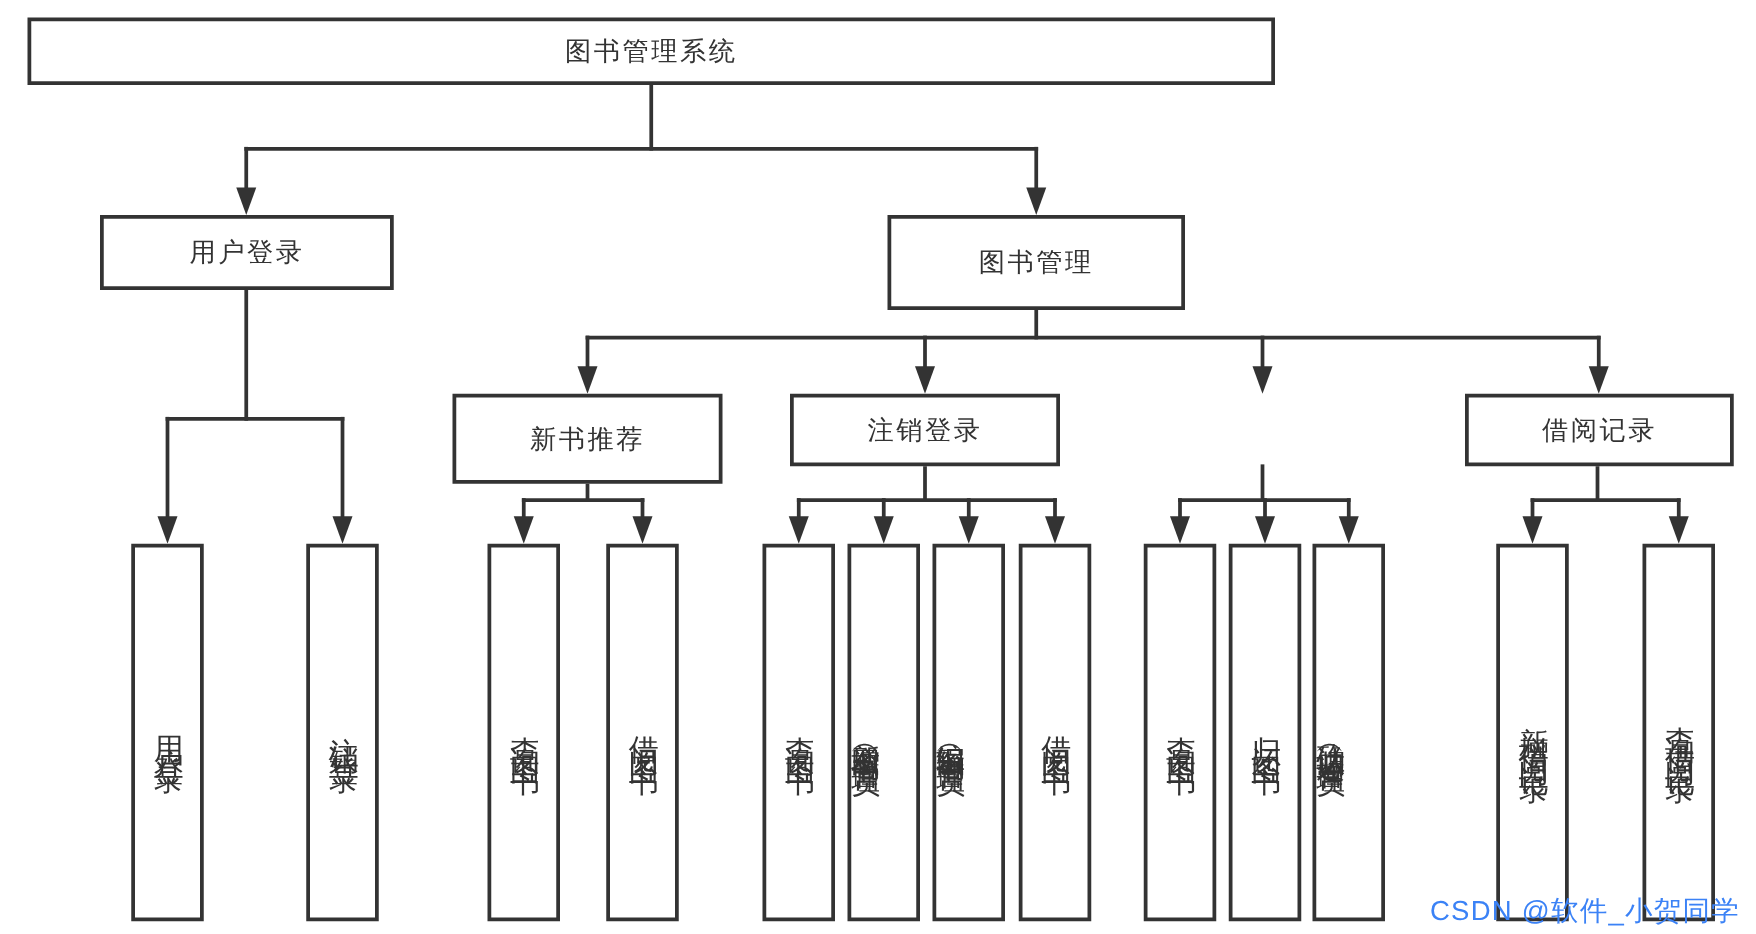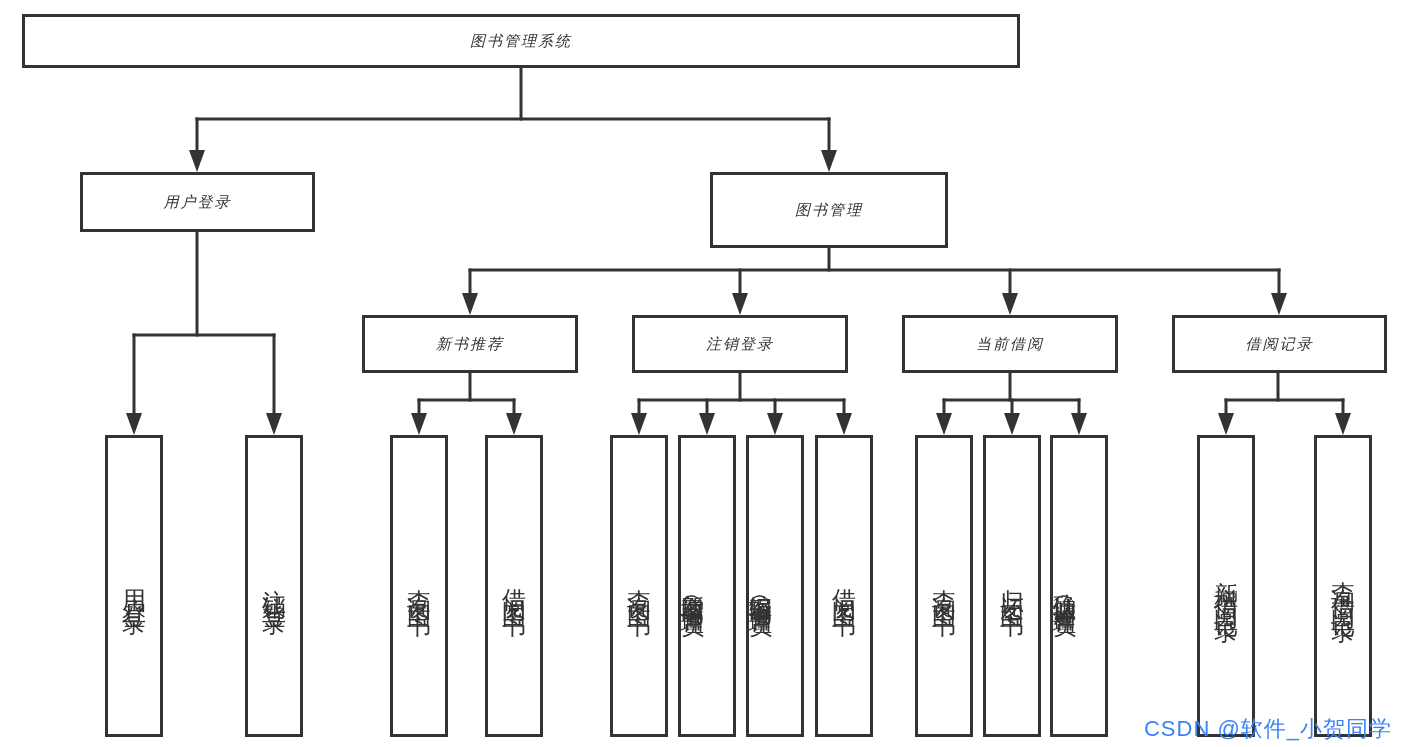--- a/index.html
+++ b/index.html
@@ -26,24 +26,23 @@
     position: absolute;
     box-sizing: border-box;
     border: 3px solid #333333;
     background: #ffffff;
     display: flex;
     align-items: center;
     justify-content: center;
     color: #333333;
   }
   .hdr {
-    font-size: 15px;
+    font-size: 21px;
     letter-spacing: 2px;
     white-space: nowrap;
-    font-style: italic;
   }
   .leaf {
     width: 58px;
     top: 435px;
     height: 302px;
   }
   .leaf .vtext {
     writing-mode: vertical-rl;
     text-orientation: mixed;
     font-size: 24px;
@@ -145,29 +144,26 @@
     <span>图书管理系统</span>
   </div>
 
   <div class="node hdr" style="left:80px; top:172px; width:235px; height:60px;">
     <span>用户登录</span>
   </div>
   <div class="node hdr" style="left:710px; top:172px; width:238px; height:76px;">
     <span>图书管理</span>
   </div>
 
-  <div class="node hdr" style="left:362px; top:315px; width:216px; height:58px;">
+  <div class="node hdr" style="left:362px; top:315px; width:216px; height:72px;">
     <span>新书推荐</span>
   </div>
   <div class="node hdr" style="left:632px; top:315px; width:216px; height:58px;">
     <span>注销登录</span>
   </div>
-  <div class="node hdr" style="left:902px; top:315px; width:216px; height:58px;">
-    <span>当前借阅</span>
-  </div>
   <div class="node hdr" style="left:1172px; top:315px; width:215px; height:58px;">
     <span>借阅记录</span>
   </div>
 
   <div class="node leaf" style="left:105px;">
     <span class="vtext">用户登录</span>
   </div>
   <div class="node leaf" style="left:245px;">
     <span class="vtext">注销登录</span>
   </div>

